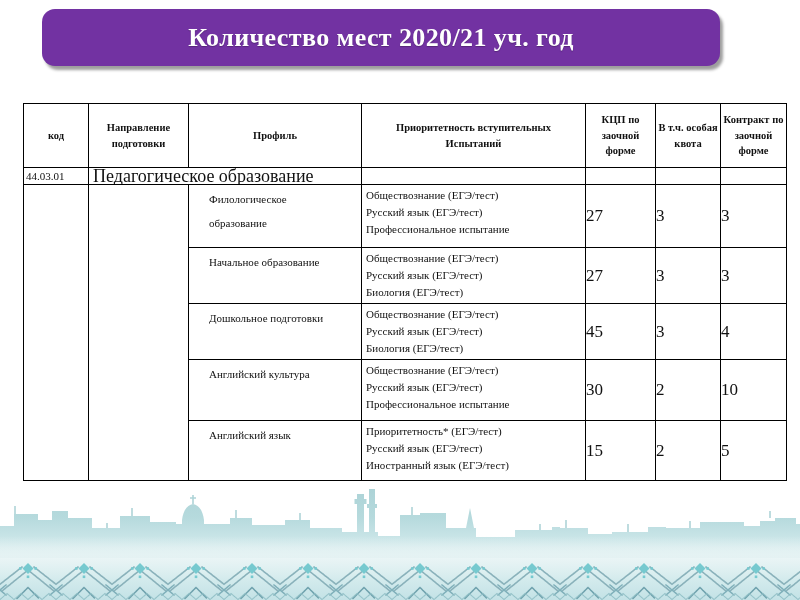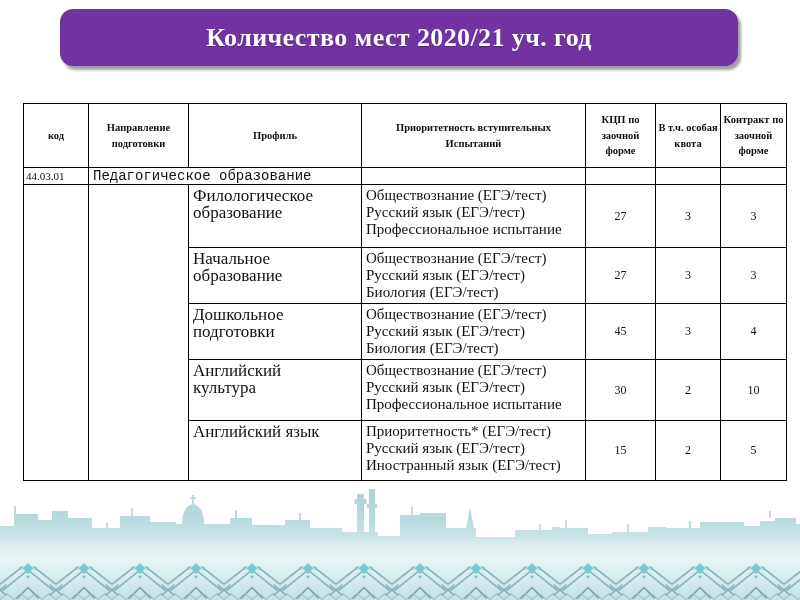--- a/index.html
+++ b/index.html
@@ -8,21 +8,21 @@
     font-family:"Liberation Serif","DejaVu Serif",serif;
     background:#ffffff;
   }
   .slide{
     position:relative;width:800px;height:600px;
     background:#ffffff;overflow:hidden;
   }
 
   
   .banner{
-    position:absolute;left:60px;top:9px;width:678px;height:57px;
+    position:absolute;left:42px;top:9px;width:678px;height:57px;
     background:var(--banner-bg,#7232a2);
     border-radius:13px;
     box-shadow:3px 4px 3px #9e9e9e;
     display:flex;align-items:center;justify-content:center;
   }
   .banner .title{
     color:var(--banner-text,#ffffff);
     font-size:26px;font-weight:bold;letter-spacing:.4px;
     text-shadow:0 1px 1px rgba(0,0,0,.25);
   }
@@ -46,25 +46,25 @@
   .w80{max-width:82px;}
   .w175{max-width:178px;}
   .rh-header{height:64px;}
   .rh-group{height:17px;}
   .rh-r0{height:63px;}
   .rh-r1{height:51px;}
   .rh-r2{height:51px;}
   .rh-r3{height:61px;}
   .rh-r4{height:60px;}
   td.c-code{font-size:11px;vertical-align:top;padding:0 2px;line-height:16px;}
-  td.c-dir{font-size:14px;vertical-align:top;padding:0 4px;line-height:16px;font-family:Liberation Mono, monospace;}
-  td.c-prof{font-size:17px;vertical-align:top;padding:2px 4px;line-height:17px;}
+  td.c-dir{font-size:18px;vertical-align:top;padding:0 4px;line-height:16px;}
+  td.c-prof{font-size:11px;vertical-align:top;padding:2px 20px;line-height:24px;}
   td.c-prof .prof-t{max-width:152px;}
-  td.c-ex{font-size:15px;vertical-align:top;padding:2px 4px;line-height:17px;}
-  td.c-num{font-size:12px;text-align:center;vertical-align:middle;padding:0;}
+  td.c-ex{font-size:11px;vertical-align:top;padding:2px 4px;line-height:17px;}
+  td.c-num{font-size:17px;text-align:left;vertical-align:middle;padding:0;}
 
   
   .deco{position:absolute;left:0;top:480px;width:800px;height:120px;}
 </style>
 </head>
 <body>
 
 <div class="slide">
 
   <div class="banner">

